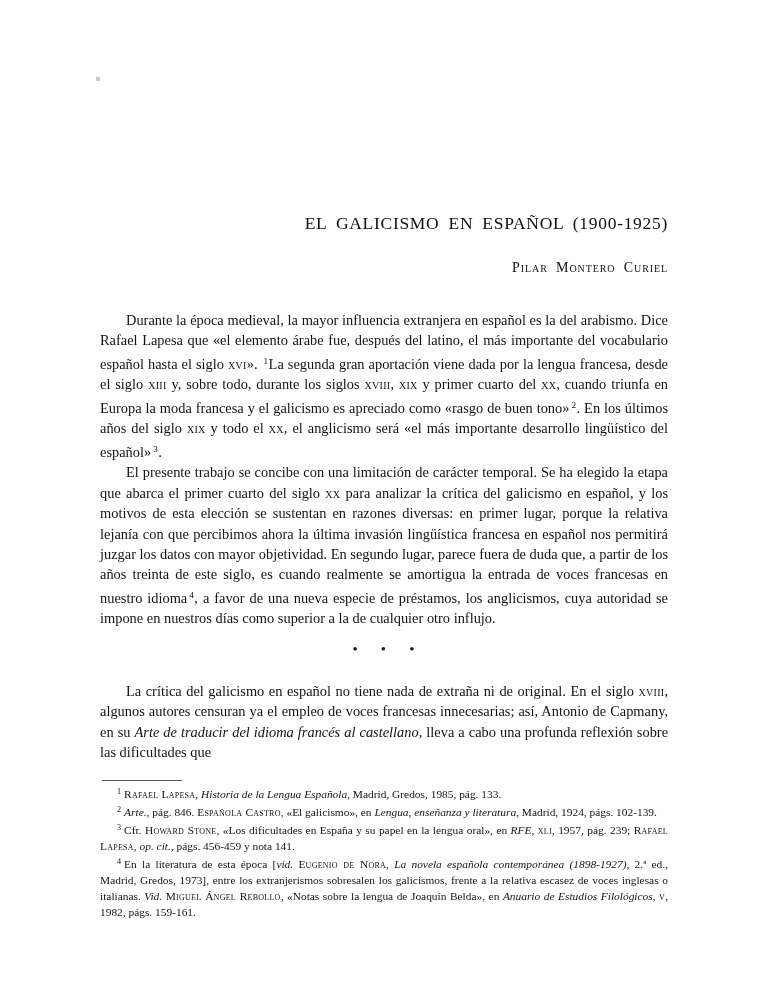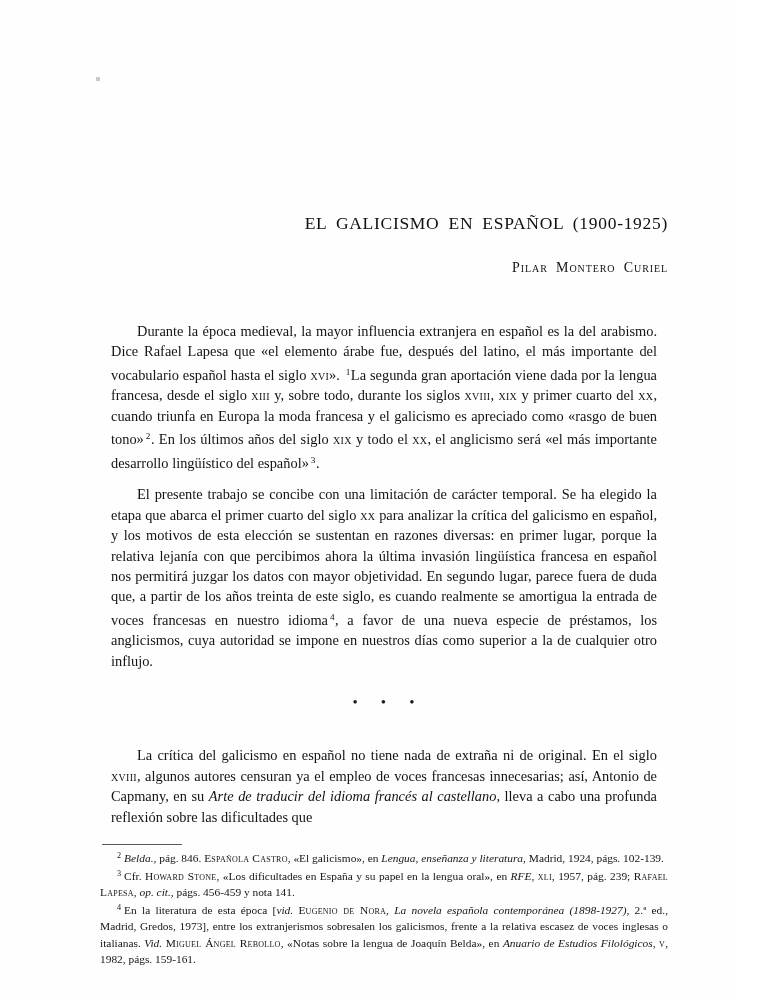--- a/index.html
+++ b/index.html
@@ -51,21 +51,21 @@
     font-size: 14px;
     font-variant: small-caps;
     letter-spacing: 0.9px;
     word-spacing: 4px;
     color: #141414;
   }
   .body-block {
     padding-top: 34px;
   }
   p.para {
-    margin: 11px;
+    margin: 0;
     font-size: 14.4px;
     line-height: 20.45px;
     text-align: justify;
     text-indent: 26px;
     hyphens: manual;
     color: #131313;
   }
   .sc {
     font-variant: small-caps;
     letter-spacing: 0.3px;
@@ -147,22 +147,23 @@
       </div>
 
       <p class="para para-gap"><span>La crítica del galicismo en español no tiene nada de extraña ni de original. En el siglo </span><span class="sc">xviii</span><span>, algunos autores censuran ya el empleo de voces francesas innecesarias; así, Antonio de Capmany, en su </span><span class="it">Arte de traducir del idioma francés al castellano,</span><span> lleva a cabo una profunda reflexión sobre las dificultades que</span></p>
 
     </div>
 
     <div class="fn-rule"></div>
 
     <div class="notes">
 
+      <p><sup class="mark">1</sup><span class="sc">Rafael Lapesa</span><span>, </span><span class="it">Historia de la Lengua Española</span><span>, Madrid, Gredos, 1985, pág. 133.</span></p>
 
-      <p><sup class="mark">2</sup><span class="it">Belda.,</span><span> pág. 846. </span><span class="sc">Española Castro</span><span>, «El galicismo», en </span><span class="it">Lengua, enseñanza y literatura</span><span>, Madrid, 1924, págs. 102-139.</span></p>
+      <p><sup class="mark">2</sup><span class="it">Arte.,</span><span> pág. 846. </span><span class="sc">Española Castro</span><span>, «El galicismo», en </span><span class="it">Lengua, enseñanza y literatura</span><span>, Madrid, 1924, págs. 102-139.</span></p>
 
       <p><sup class="mark">3</sup><span>Cfr. </span><span class="sc">Howard Stone</span><span>, «Los dificultades en España y su papel en la lengua oral», en </span><span class="it">RFE</span><span>, </span><span class="sc">xli</span><span>, 1957, pág. 239; </span><span class="sc">Rafael Lapesa</span><span>, </span><span class="it">op. cit.,</span><span> págs. 456-459 y nota 141.</span></p>
 
       <p><sup class="mark">4</sup><span>En la literatura de esta época [</span><span class="it">vid.</span><span> </span><span class="sc">Eugenio de Nora</span><span>, </span><span class="it">La novela española contemporánea (1898-1927),</span><span> 2.ª ed., Madrid, Gredos, 1973], entre los extranjerismos sobresalen los galicismos, frente a la relativa escasez de voces inglesas o italianas. </span><span class="it">Vid.</span><span> </span><span class="sc">Miguel Ángel Rebollo</span><span>, «Notas sobre la lengua de Joaquín Belda», en </span><span class="it">Anuario de Estudios Filológicos</span><span>, </span><span class="sc">v</span><span>, 1982, págs. 159-161.</span></p>
 
     </div>
 
   </div>
 </div>
 

